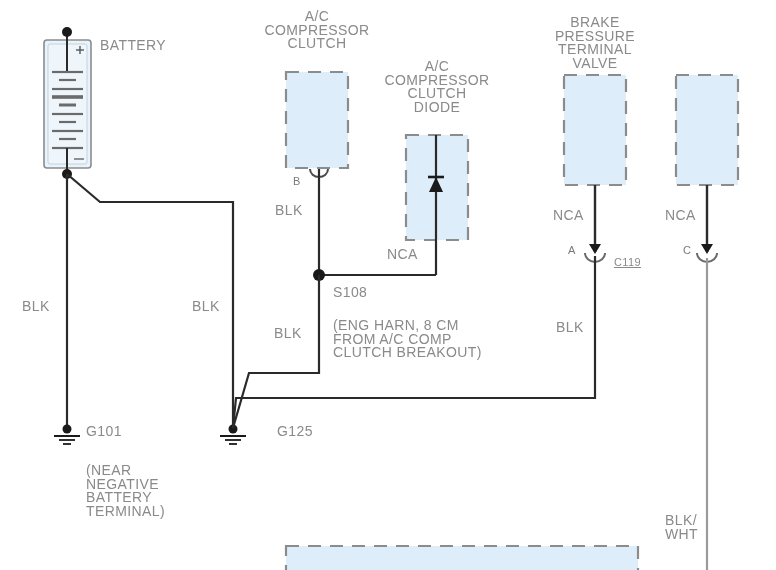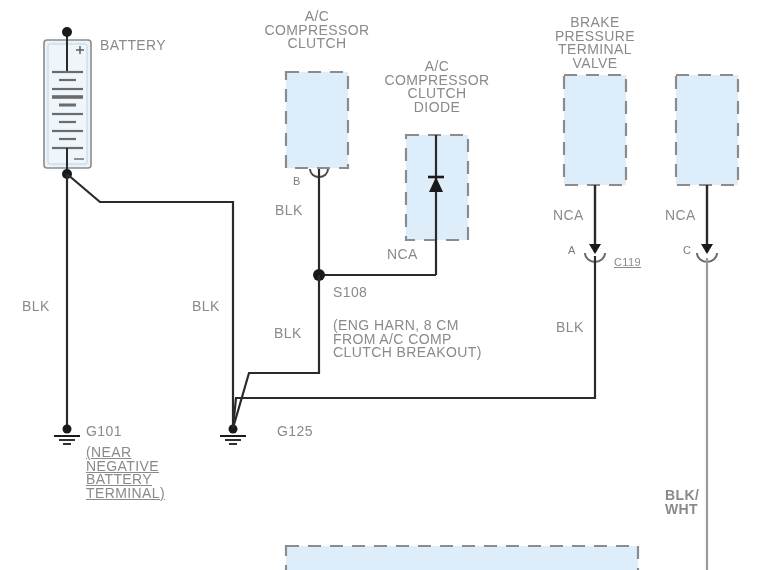--- a/index.html
+++ b/index.html
@@ -198,38 +198,38 @@
 
   <div class="lbl conn" style="left:614px; top:256px;text-decoration:underline;">C119</div>
 
   <div class="lbl" style="left:556px; top:321px;">BLK</div>
 
 
   <div class="lbl" style="left:665px; top:209px;">NCA</div>
 
   <div class="lbl term" style="left:683px; top:244px;">C</div>
 
-  <div class="lbl" style="left:665px; top:489px;font-weight:bold;">BLK/
+  <div class="lbl" style="left:665px; top:514px;">BLK/
 WHT</div>
 
   <div class="lbl" style="left:22px; top:300px;">BLK</div>
 
   <div class="lbl" style="left:192px; top:300px;">BLK</div>
 
   <div class="lbl" style="left:274px; top:327px;">BLK</div>
 
   <div class="lbl" style="left:333px; top:286px;">S108</div>
 
   <div class="lbl" style="left:333px; top:319px;">(ENG HARN, 8 CM
 FROM A/C COMP
 CLUTCH BREAKOUT)</div>
 
   <div class="lbl" style="left:86px; top:425px;">G101</div>
 
-  <div class="lbl" style="left:86px; top:446px;text-decoration:underline;">(NEAR
+  <div class="lbl" style="left:86px; top:464px;">(NEAR
 NEGATIVE
 BATTERY
 TERMINAL)</div>
 
   <div class="lbl" style="left:253px; top:425px;margin-left:24px;">G125</div>
 
 
 
 </div>
 

